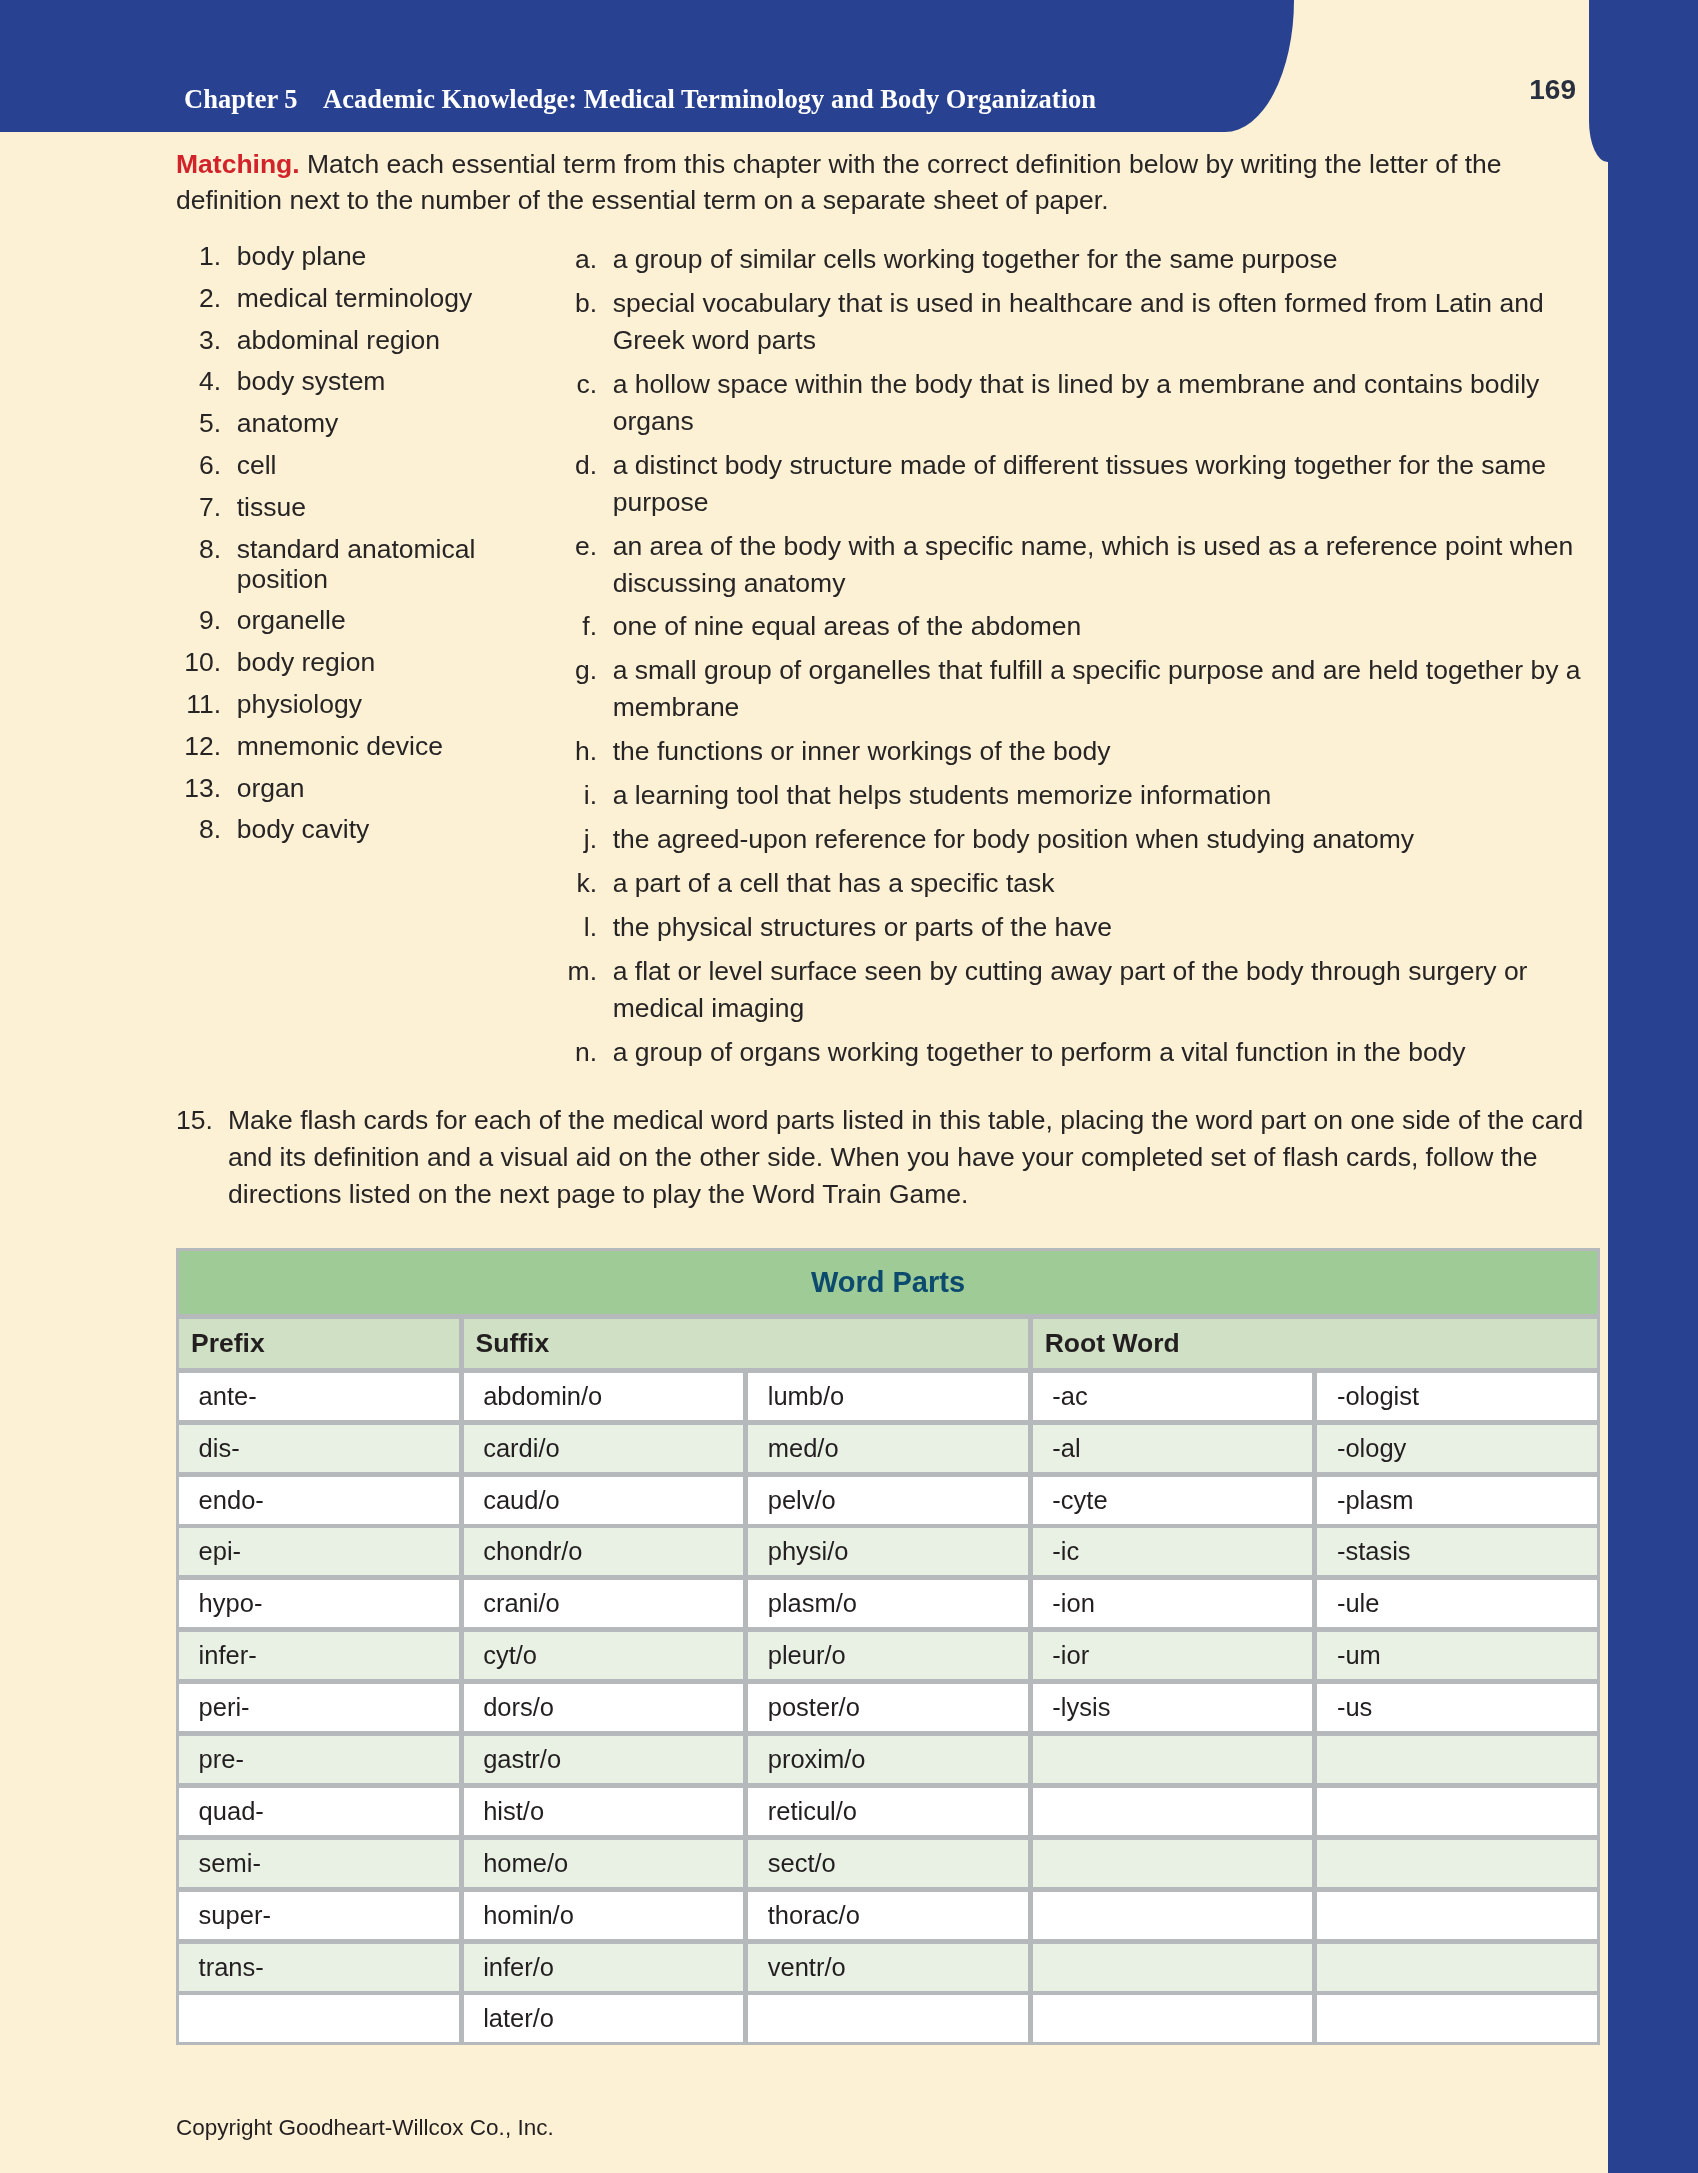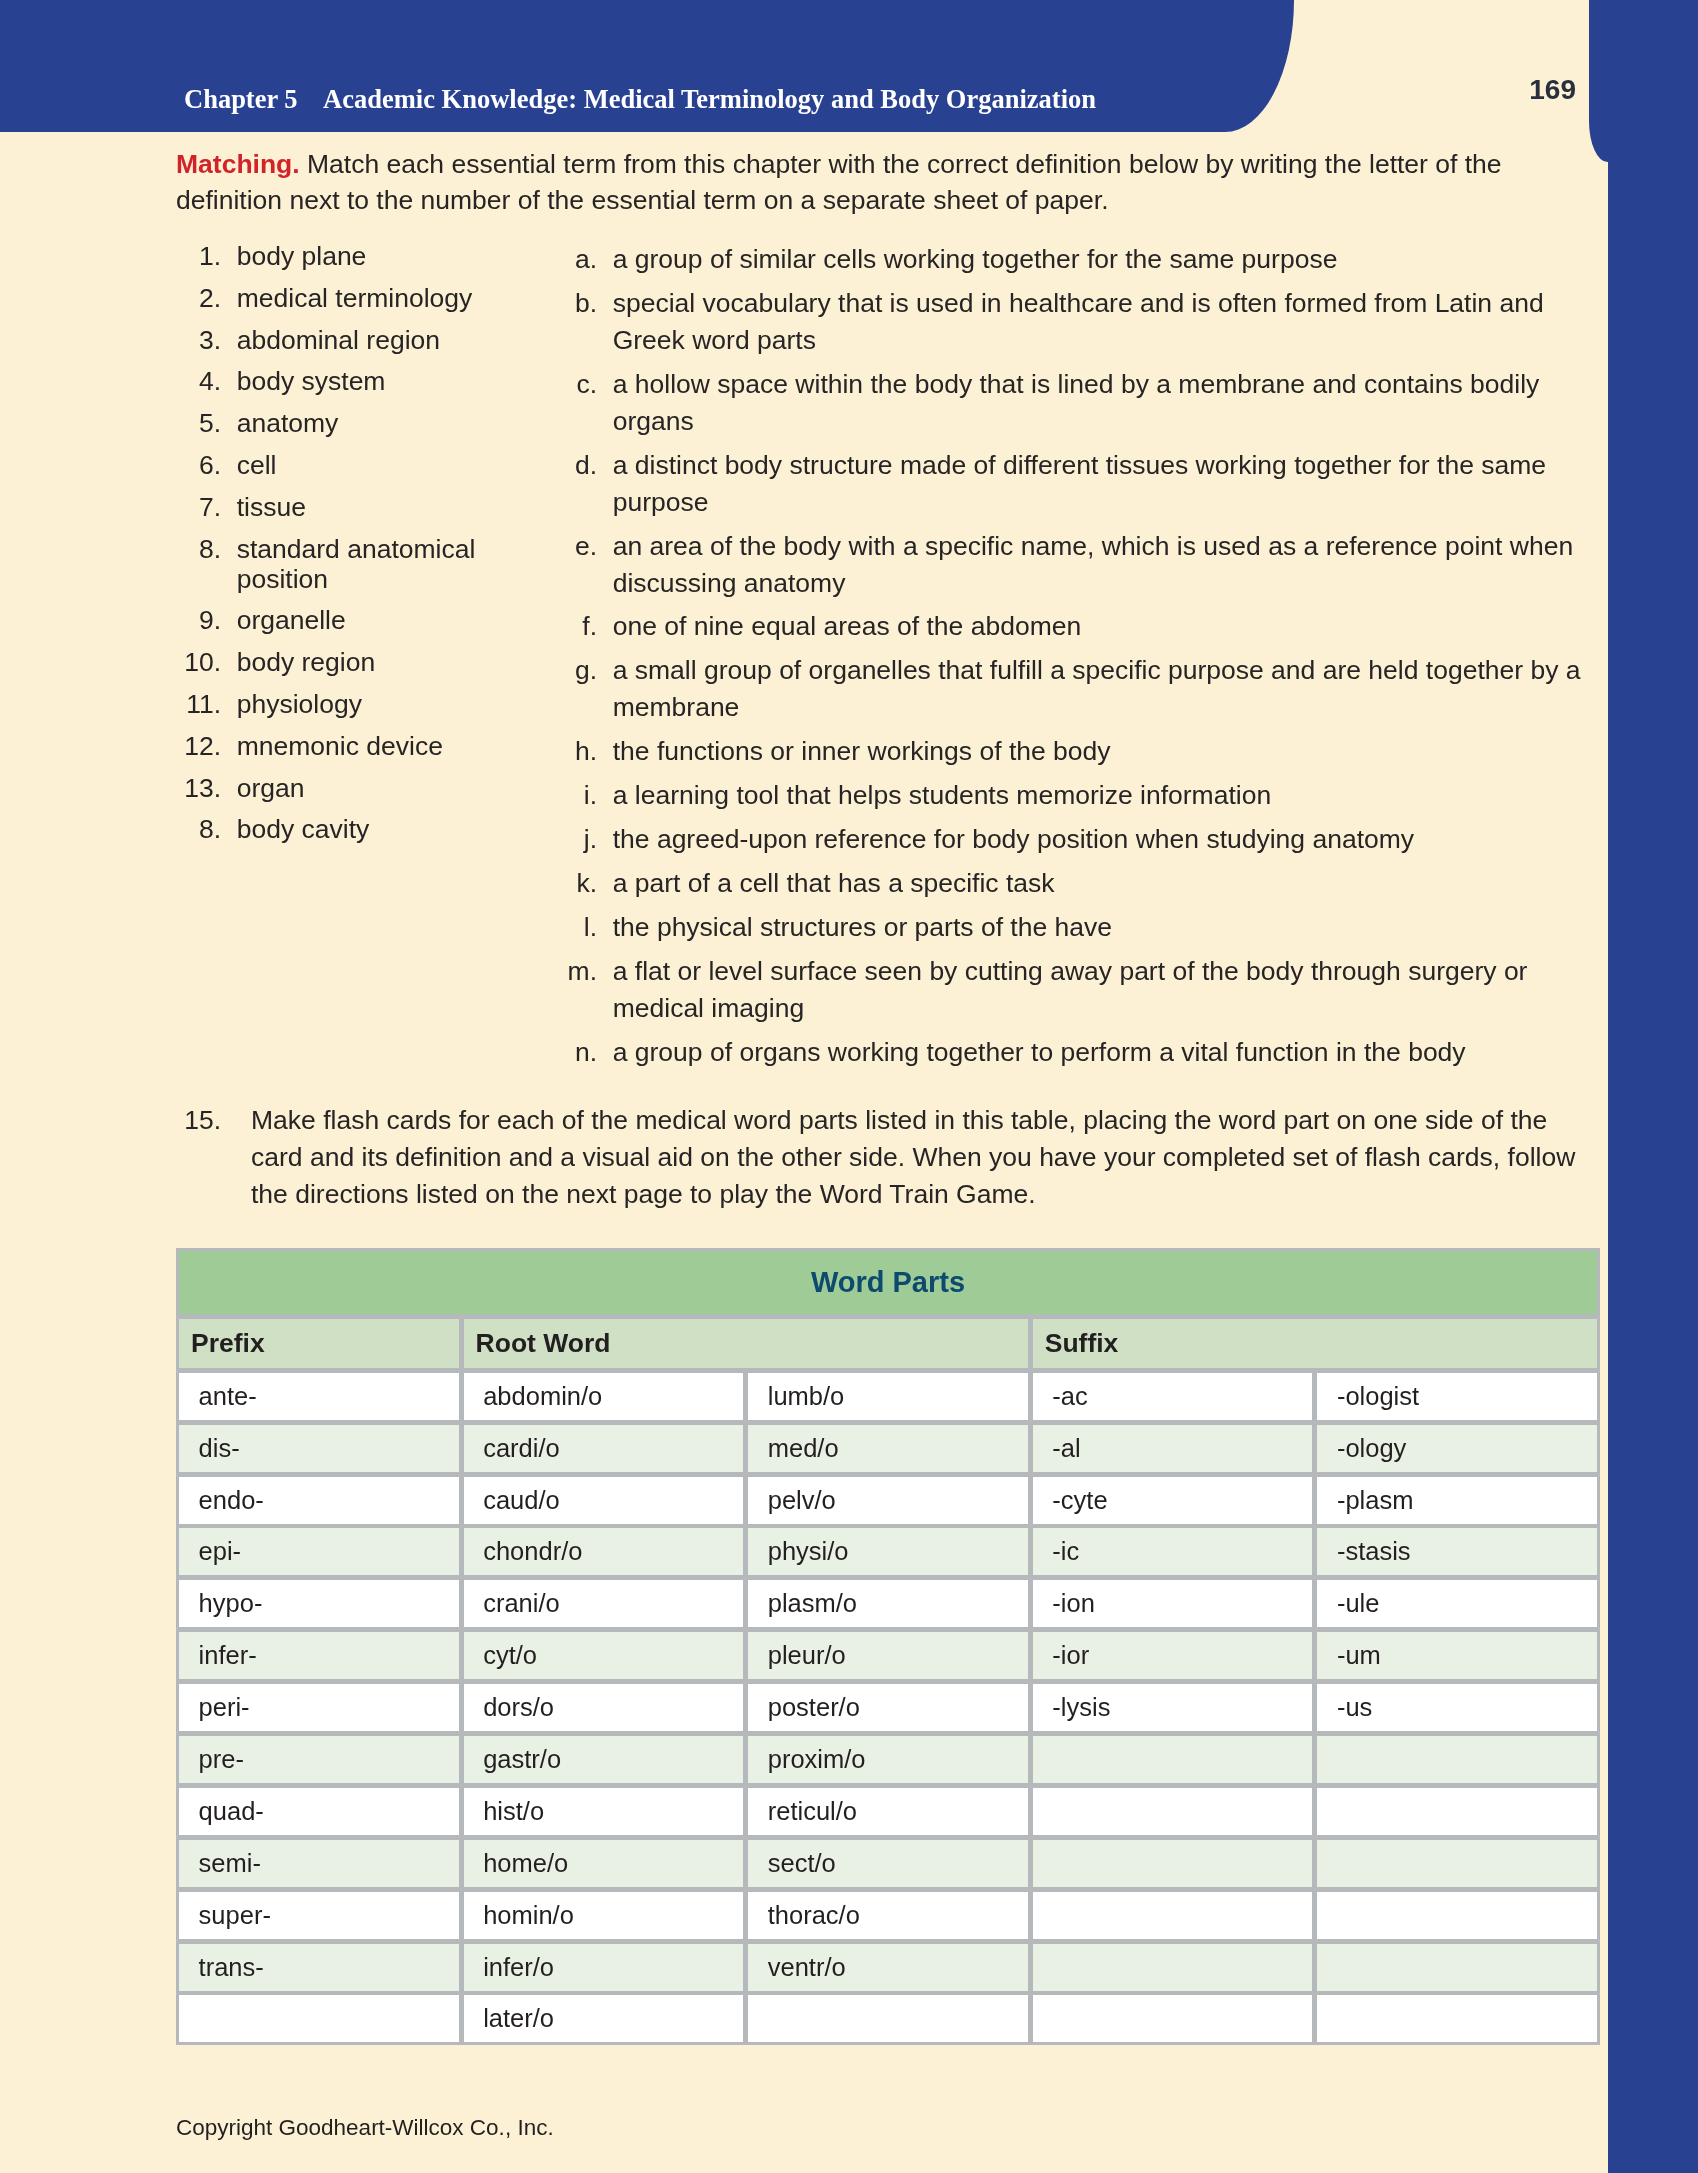--- a/index.html
+++ b/index.html
@@ -49,21 +49,21 @@
   .term-item .ttext{width:274px;}
   .defs-col{margin-left:53px;flex:1;}
   .def-item{display:flex;margin-bottom:6.9px;line-height:37px;font-size:26.5px;}
   .def-item .marker{width:33px;flex:none;text-align:right;margin-right:15.7px;}
   .def-item .dtext{max-width:990px;}
   
   .item15{
     position:absolute;left:176px;right:99px;top:1102px;
     display:flex;font-size:26.5px;line-height:37px;
   }
-  .item15 .marker{width:45px;flex:none;text-align:right;margin-right:30px;}
+  .item15 .marker{width:45px;flex:none;text-align:left;margin-right:7px;}
   .item15 .i15text{flex:1;}
   
   .wp-table{
     position:absolute;left:176px;right:99px;top:1248px;
     display:grid;grid-template-columns:repeat(5,1fr);gap:4.9px;
     background:#b6b9bb;border:3.9px solid #b6b9bb;
   }
   .wp-title{
     grid-column:1 / -1;background:#9ecb96;height:63px;line-height:63px;
     text-align:center;font-weight:bold;font-size:29px;color:#0c4a6e;
@@ -252,22 +252,22 @@
   </div>
 
   <div class="item15">
     <span class="marker">15.</span>
     <span class="i15text">Make flash cards for each of the medical word parts listed in this table, placing the word part on one side of the card and its definition and a visual aid on the other side. When you have your completed set of flash cards, follow the directions listed on the next page to play the Word Train Game.</span>
   </div>
 
   <div class="wp-table">
     <div class="wp-title">Word Parts</div>
     <div class="wp-colhead">Prefix</div>
+    <div class="wp-colhead span2">Suffix</div>
     <div class="wp-colhead span2">Root Word</div>
-    <div class="wp-colhead span2">Suffix</div>
     <div style="display:contents">
       
     
         <div class="trow">
           <div class="tcell">ante-</div>
           <div class="tcell">abdomin/o</div>
           <div class="tcell">lumb/o</div>
           <div class="tcell">-ac</div>
           <div class="tcell">-ologist</div>
         </div>

